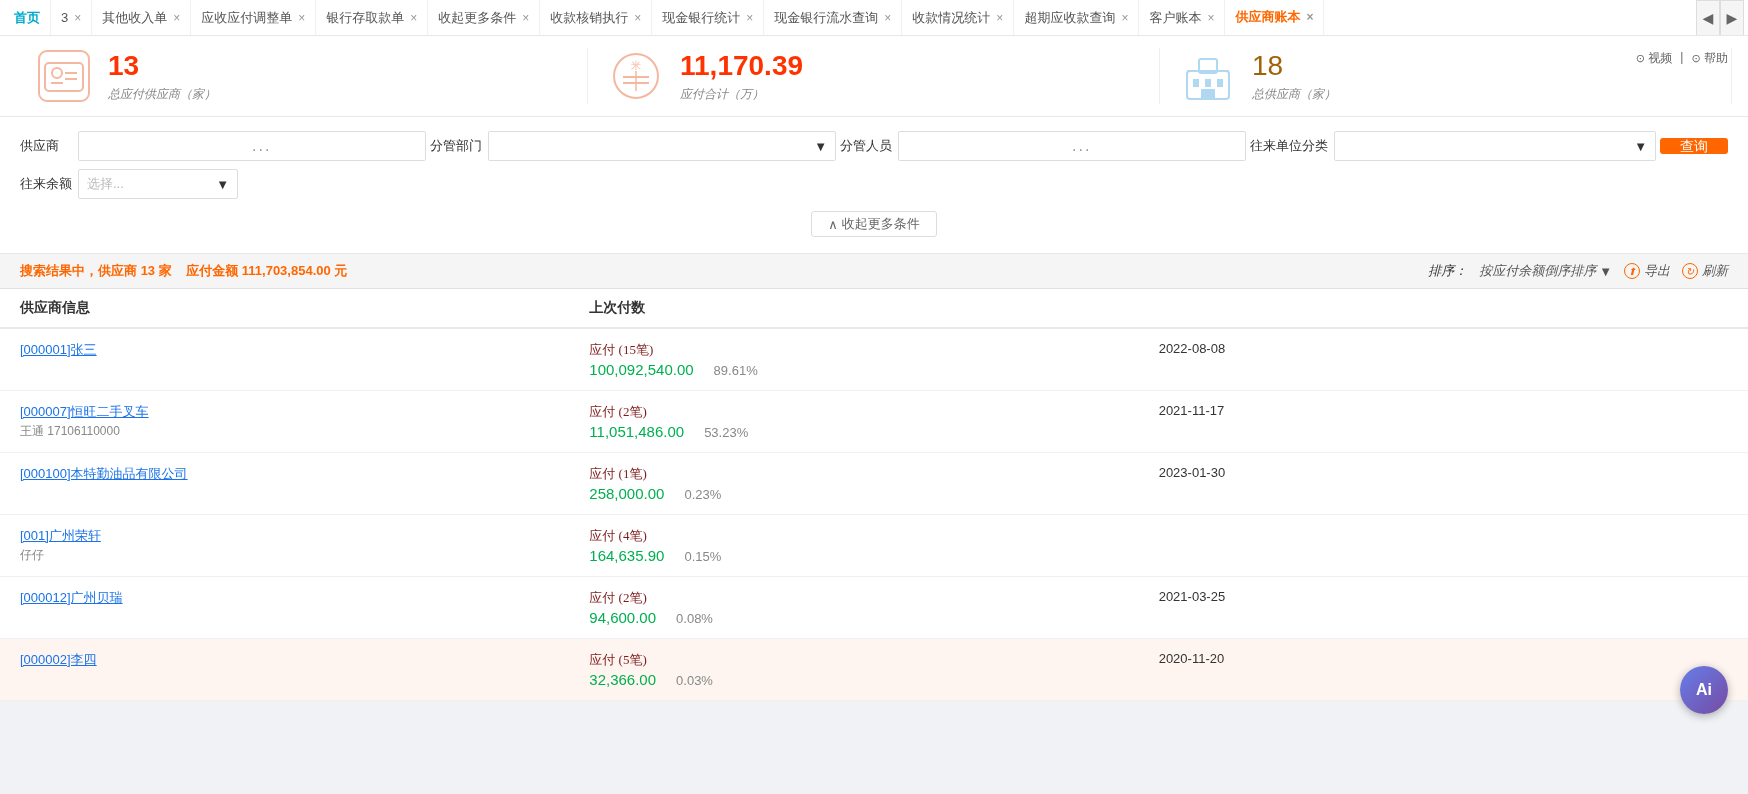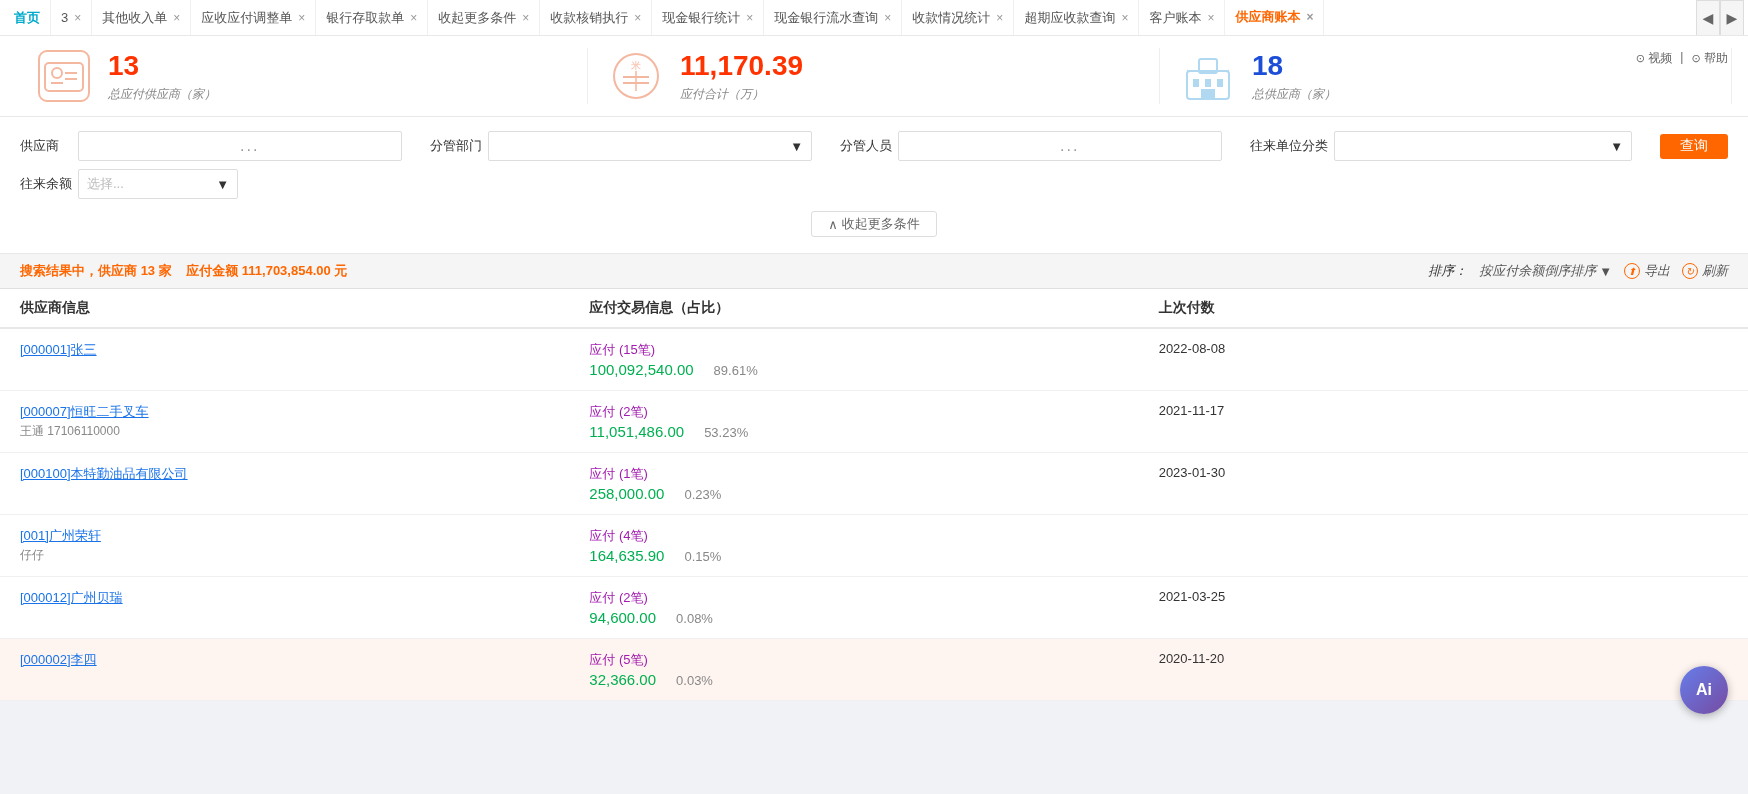--- a/index.html
+++ b/index.html
@@ -112,21 +112,21 @@
 
     
     .filter-area {
       background: #fff;
       padding: 14px 20px 8px;
       border-bottom: 1px solid #e8e8e8;
     }
     .filter-row {
       display: flex;
       align-items: center;
-      gap: 28px;
+      gap: 4px;
       margin-bottom: 8px;
       flex-wrap: wrap;
     }
     .filter-item {
       display: flex;
       align-items: center;
       gap: 6px;
       min-width: 200px;
       flex: 1;
     }
@@ -167,21 +167,21 @@
       justify-content: space-between;
     }
     .filter-select span { color: #333; font-size: 13px; }
     .chevron-down { color: #999; font-size: 12px; }
     .query-btn {
       background: #ff6600;
       color: #fff;
       border: none;
       border-radius: 3px;
       padding: 0 20px;
-      height: 25px;
+      height: 16px;
       font-size: 14px;
       cursor: pointer;
       flex-shrink: 0;
     }
     .collapse-bar {
       text-align: center;
       padding: 4px 0 8px;
     }
     .collapse-btn {
       display: inline-flex;
@@ -270,21 +270,21 @@
       color: #1a73e8;
       text-decoration: underline;
       cursor: pointer;
       font-size: 13px;
     }
     .supplier-sub {
       font-size: 12px;
       color: #888;
       margin-top: 2px;
     }
-    .tx-label { font-size: 13px; color: #a21caf; }
+    .tx-label { font-size: 13px; color: #7f1d1d; font-family: Liberation Serif, serif; }
     .tx-amount {
       font-size: 15px;
       font-weight: normal;
       color: #00b050;
       cursor: pointer;
     }
     .tx-percent { font-size: 13px; color: #888; margin-left: 16px; }
     .tx-row {
       display: flex;
       align-items: baseline;
@@ -400,21 +400,21 @@
         <rect x="6" y="22" width="42" height="28" rx="3" fill="none" stroke="#b0d8f0" stroke-width="2"></rect>
         <rect x="12" y="30" width="6" height="8" fill="#b0d8f0"></rect>
         <rect x="24" y="30" width="6" height="8" fill="#b0d8f0"></rect>
         <rect x="36" y="30" width="6" height="8" fill="#b0d8f0"></rect>
         <rect x="18" y="10" width="18" height="14" rx="2" fill="none" stroke="#b0d8f0" stroke-width="2"></rect>
         <line x1="6" y1="22" x2="48" y2="22" stroke="#b0d8f0" stroke-width="2"></line>
         <rect x="20" y="40" width="14" height="10" fill="#b0d8f0"></rect>
       </svg>
     </div>
     <div class="card-content">
-      <div class="card-value" style="color: #1d4ed8; font-size: 28px; font-weight: bold;">18</div>
+      <div class="card-value" style="color: #a16207; font-size: 28px; font-weight: normal;">18</div>
       <div class="card-label">总供应商（家）</div>
     </div>
   </div>
 
   <div class="top-right-links">
     <span>
       <span style="font-size:11px;">⊙</span>
       <span>视频</span>
     </span>
     <span class="link-sep">|</span>
@@ -505,21 +505,20 @@
       <span class="circle-icon">↻</span>
       <span>刷新</span>
     </div>
   </div>
 </div>
 
 <div class="table-area">
 
   <div class="table-header-row">
     <div>供应商信息</div>
-    <div>应付交易信息（占比）</div>
     <div>上次付数</div>
   </div>
 
   <div class="data-row">
     <div>
       <div class="supplier-link">[000001]张三</div>
     </div>
     <div>
       <div class="tx-label">应付 (15笔)</div>
       <div class="tx-row">

